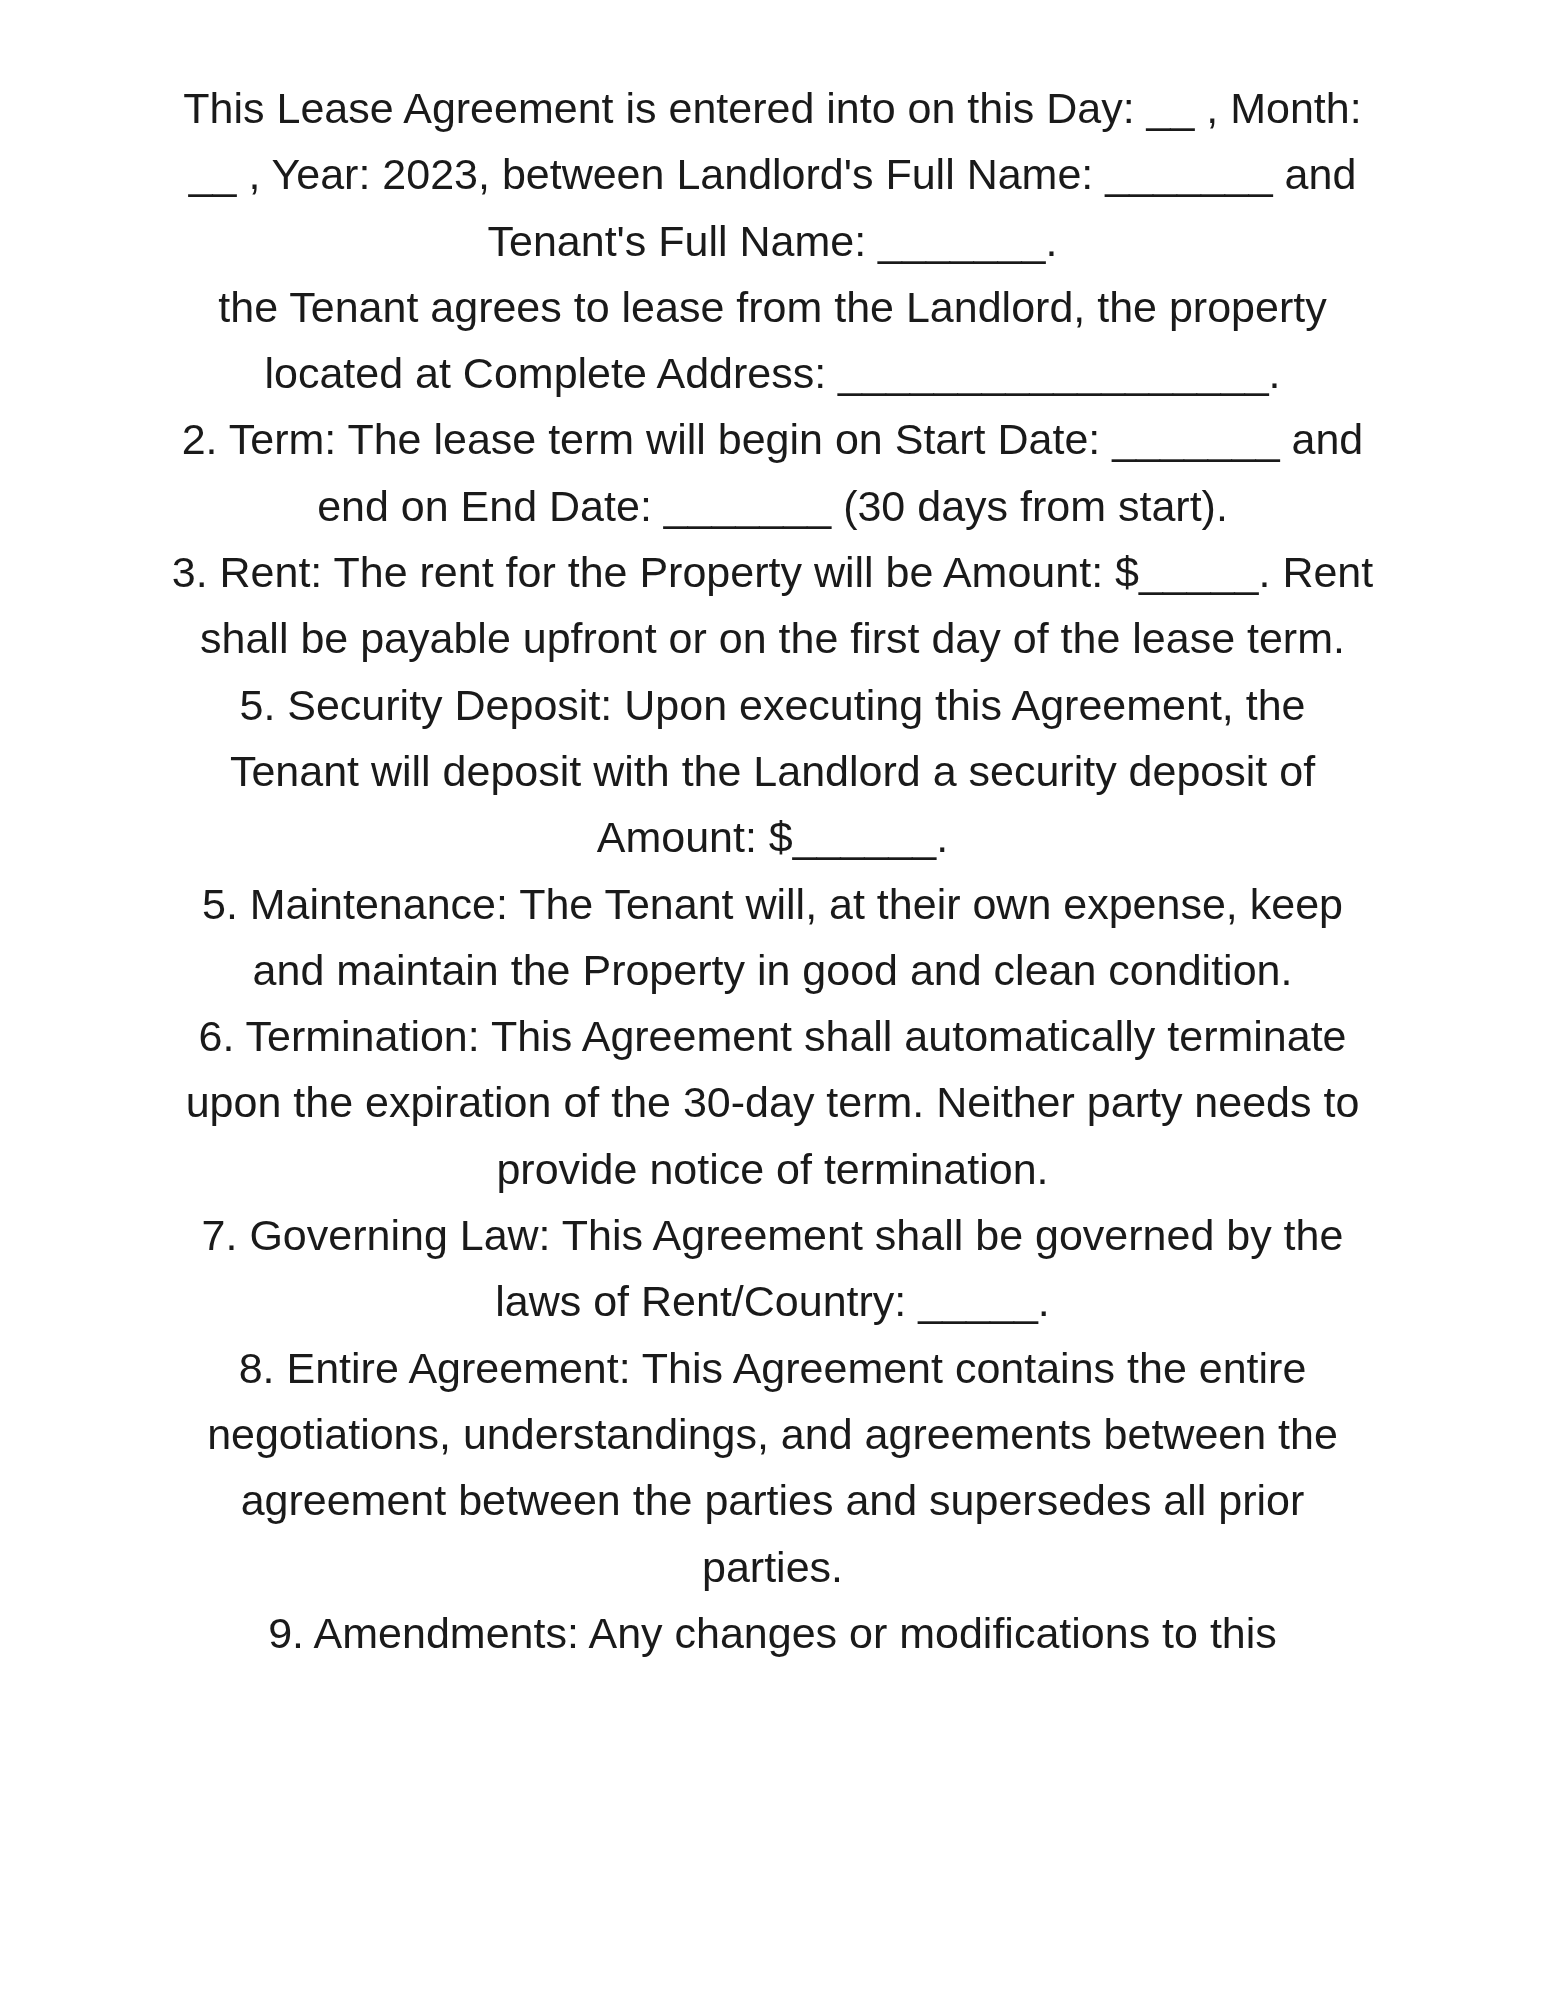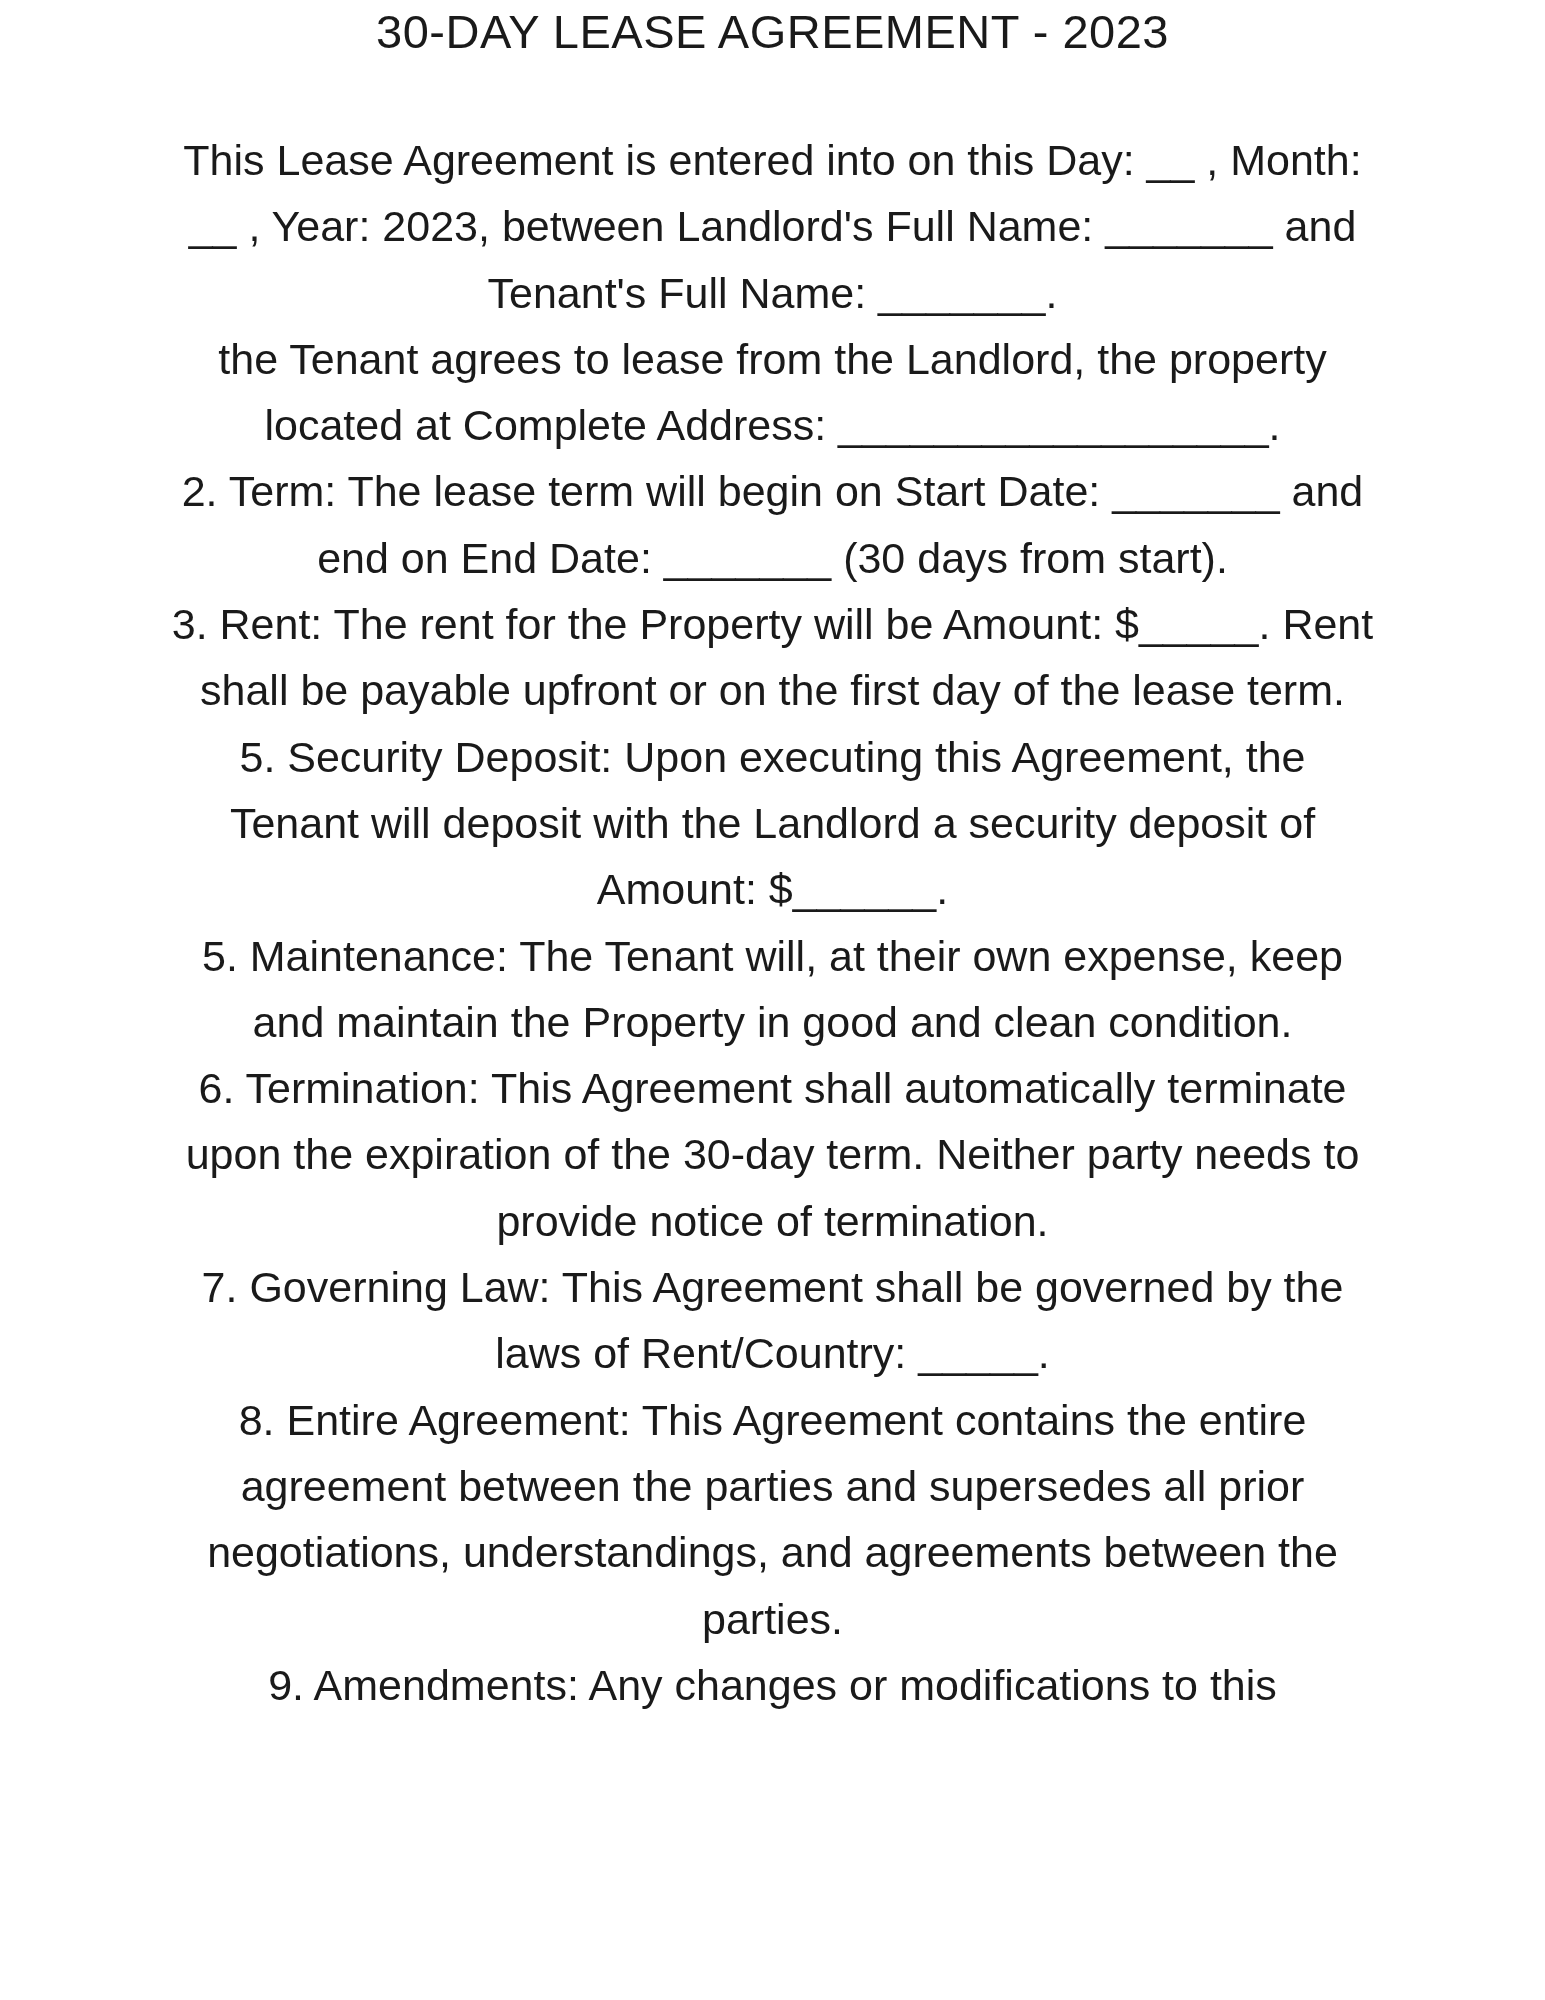--- a/index.html
+++ b/index.html
@@ -35,21 +35,20 @@
     line-height: 66.3px;
     white-space: nowrap;
     letter-spacing: 0px;
     text-align: center;
   }
 </style>
 </head>
 <body style="background: rgb(255, 255, 255); color: rgb(26, 26, 26);">
 
 <main class="page">
-  <h1 class="doc-title">30-DAY LEASE AGREEMENT - 2023</h1>
   <section class="doc-body">
 
   <div class="doc-line">This Lease Agreement is entered into on this Day: __ , Month:</div>
       <div class="doc-line">__ , Year: 2023, between Landlord's Full Name: _______ and</div>
       <div class="doc-line">Tenant's Full Name: _______.</div>
       <div class="doc-line">the Tenant agrees to lease from the Landlord, the property</div>
       <div class="doc-line">located at Complete Address: __________________.</div>
       <div class="doc-line">2. Term: The lease term will begin on Start Date: _______ and</div>
       <div class="doc-line">end on End Date: _______ (30 days from start).</div>
       <div class="doc-line">3. Rent: The rent for the Property will be Amount: $_____. Rent</div>
@@ -58,18 +57,18 @@
       <div class="doc-line">Tenant will deposit with the Landlord a security deposit of</div>
       <div class="doc-line">Amount: $______.</div>
       <div class="doc-line">5. Maintenance: The Tenant will, at their own expense, keep</div>
       <div class="doc-line">and maintain the Property in good and clean condition.</div>
       <div class="doc-line">6. Termination: This Agreement shall automatically terminate</div>
       <div class="doc-line">upon the expiration of the 30-day term. Neither party needs to</div>
       <div class="doc-line">provide notice of termination.</div>
       <div class="doc-line">7. Governing Law: This Agreement shall be governed by the</div>
       <div class="doc-line">laws of Rent/Country: _____.</div>
       <div class="doc-line">8. Entire Agreement: This Agreement contains the entire</div>
+      <div class="doc-line">negotiations, understandings, and agreements between the</div>
       <div class="doc-line">agreement between the parties and supersedes all prior</div>
-      <div class="doc-line">negotiations, understandings, and agreements between the</div>
       <div class="doc-line">parties.</div>
       <div class="doc-line">9. Amendments: Any changes or modifications to this</div>
     </section>
 </main>
 
 </body></html>

